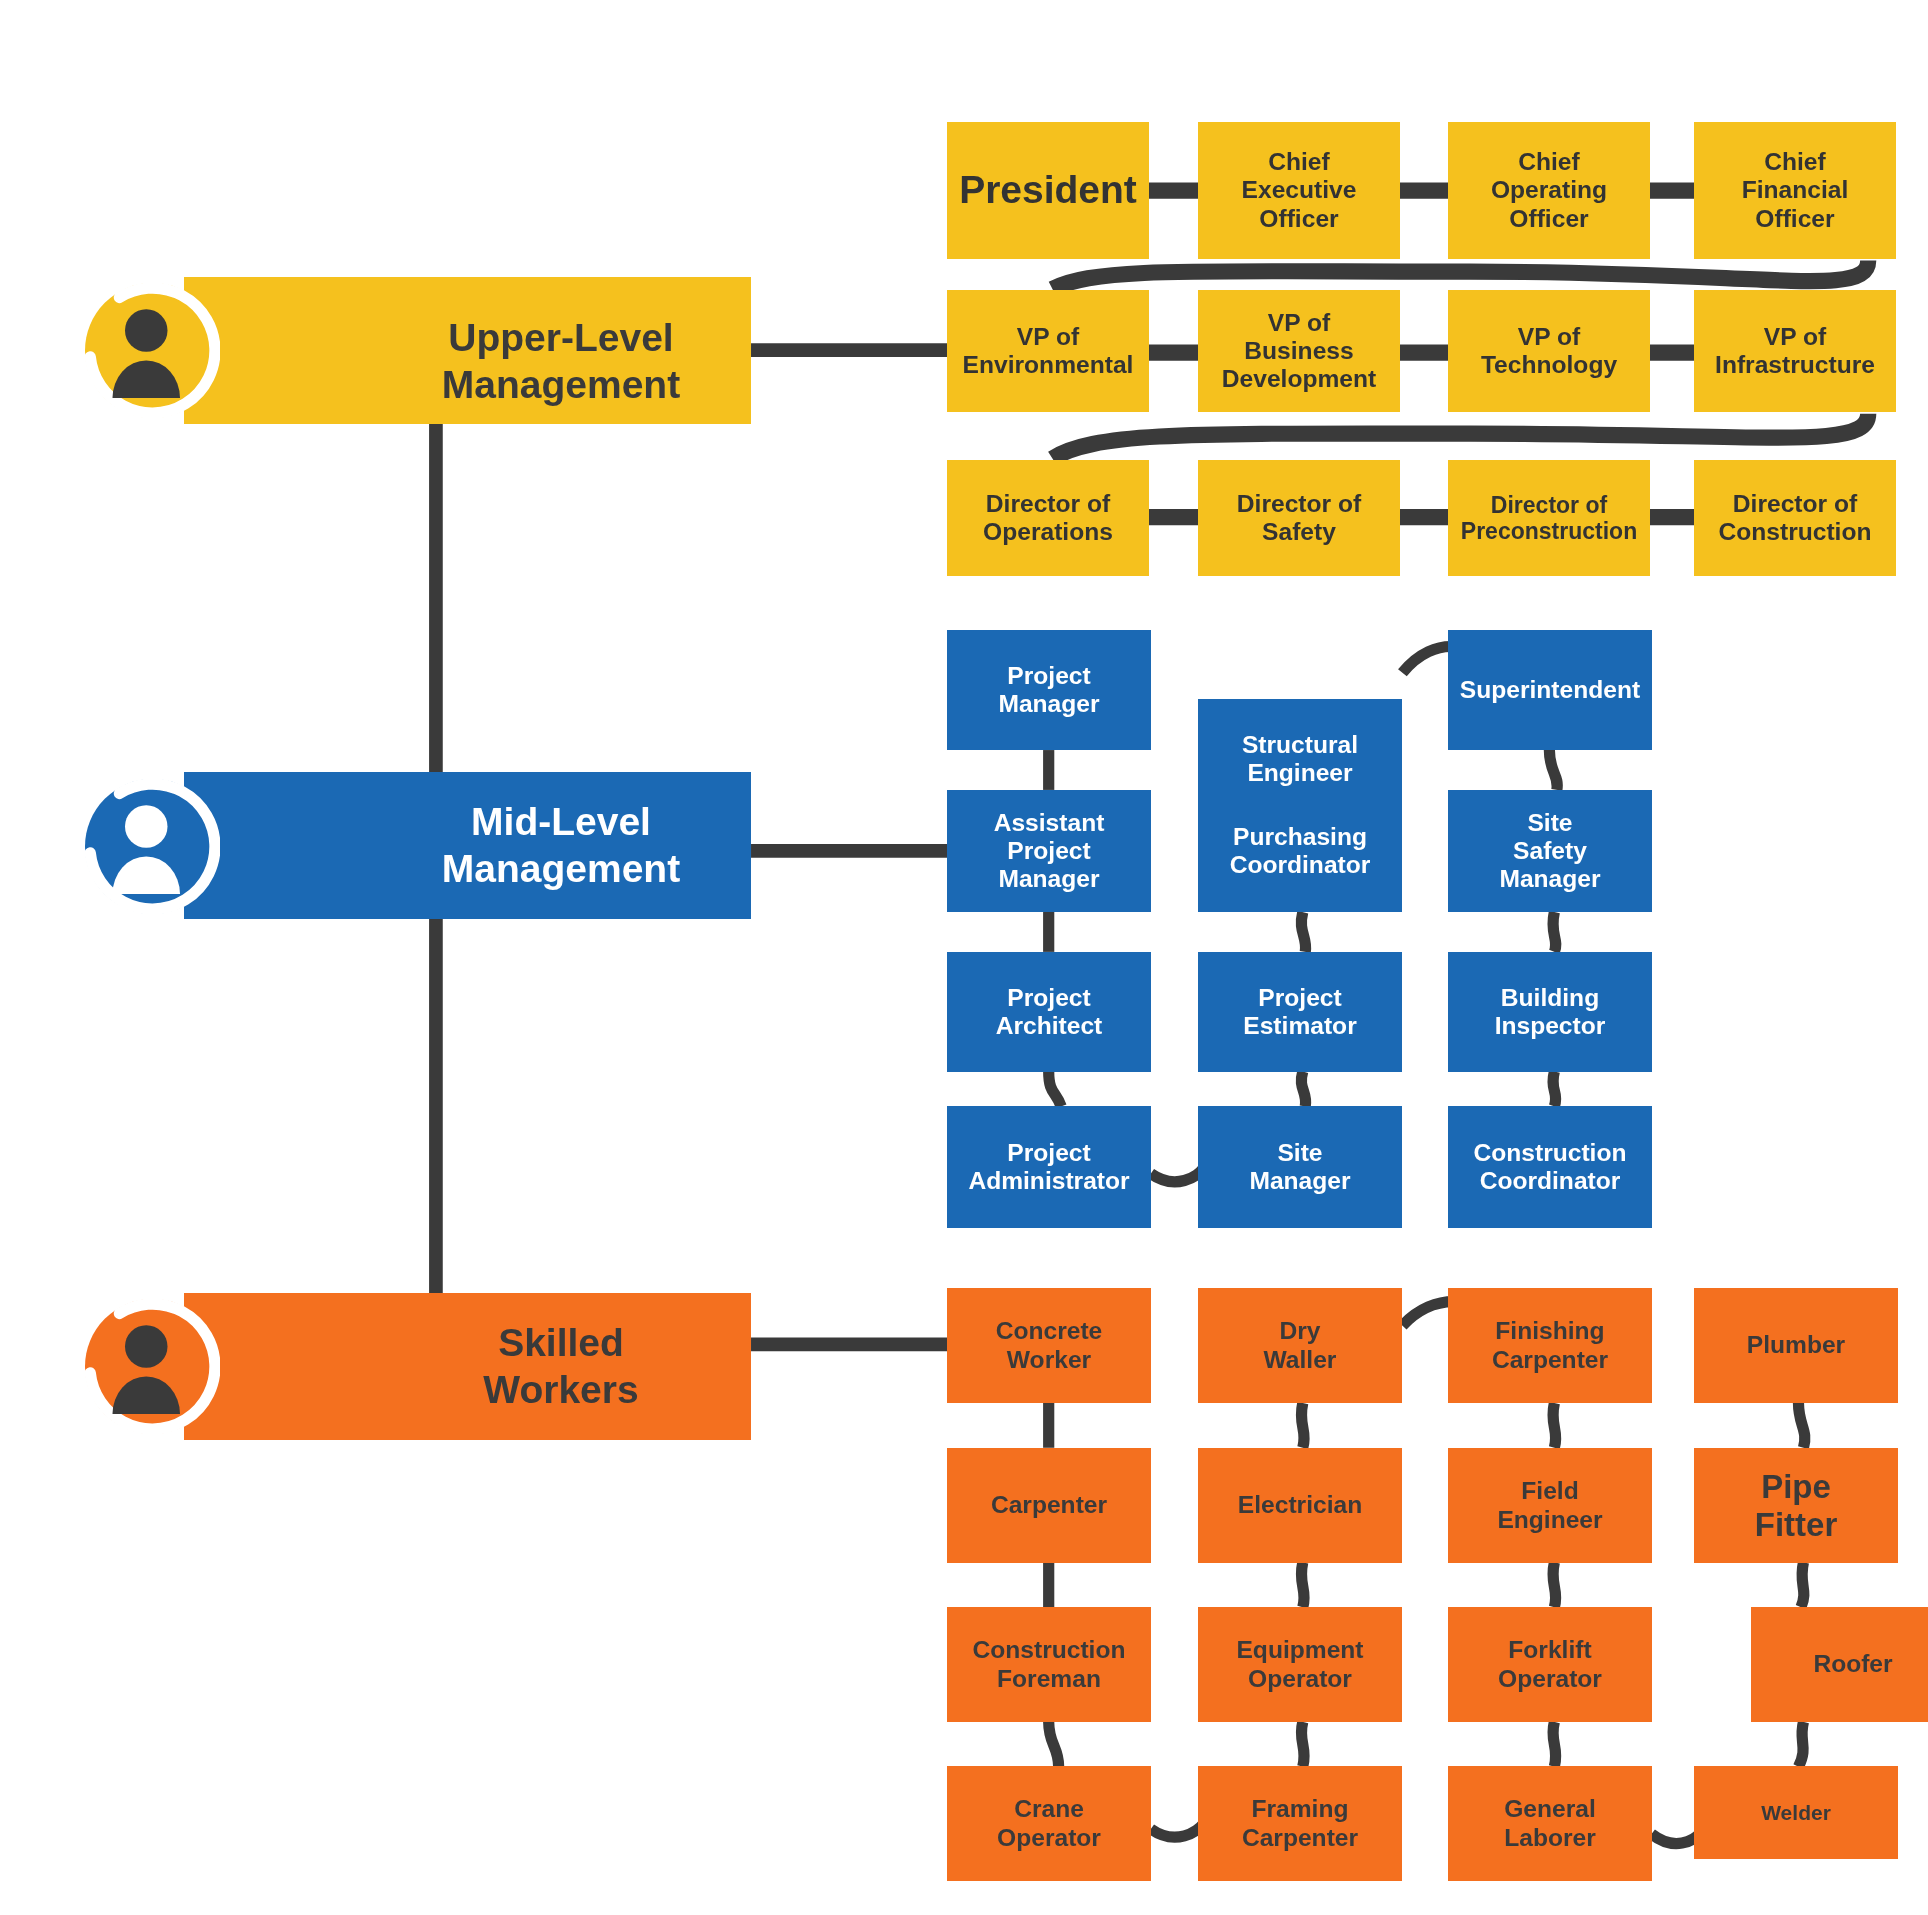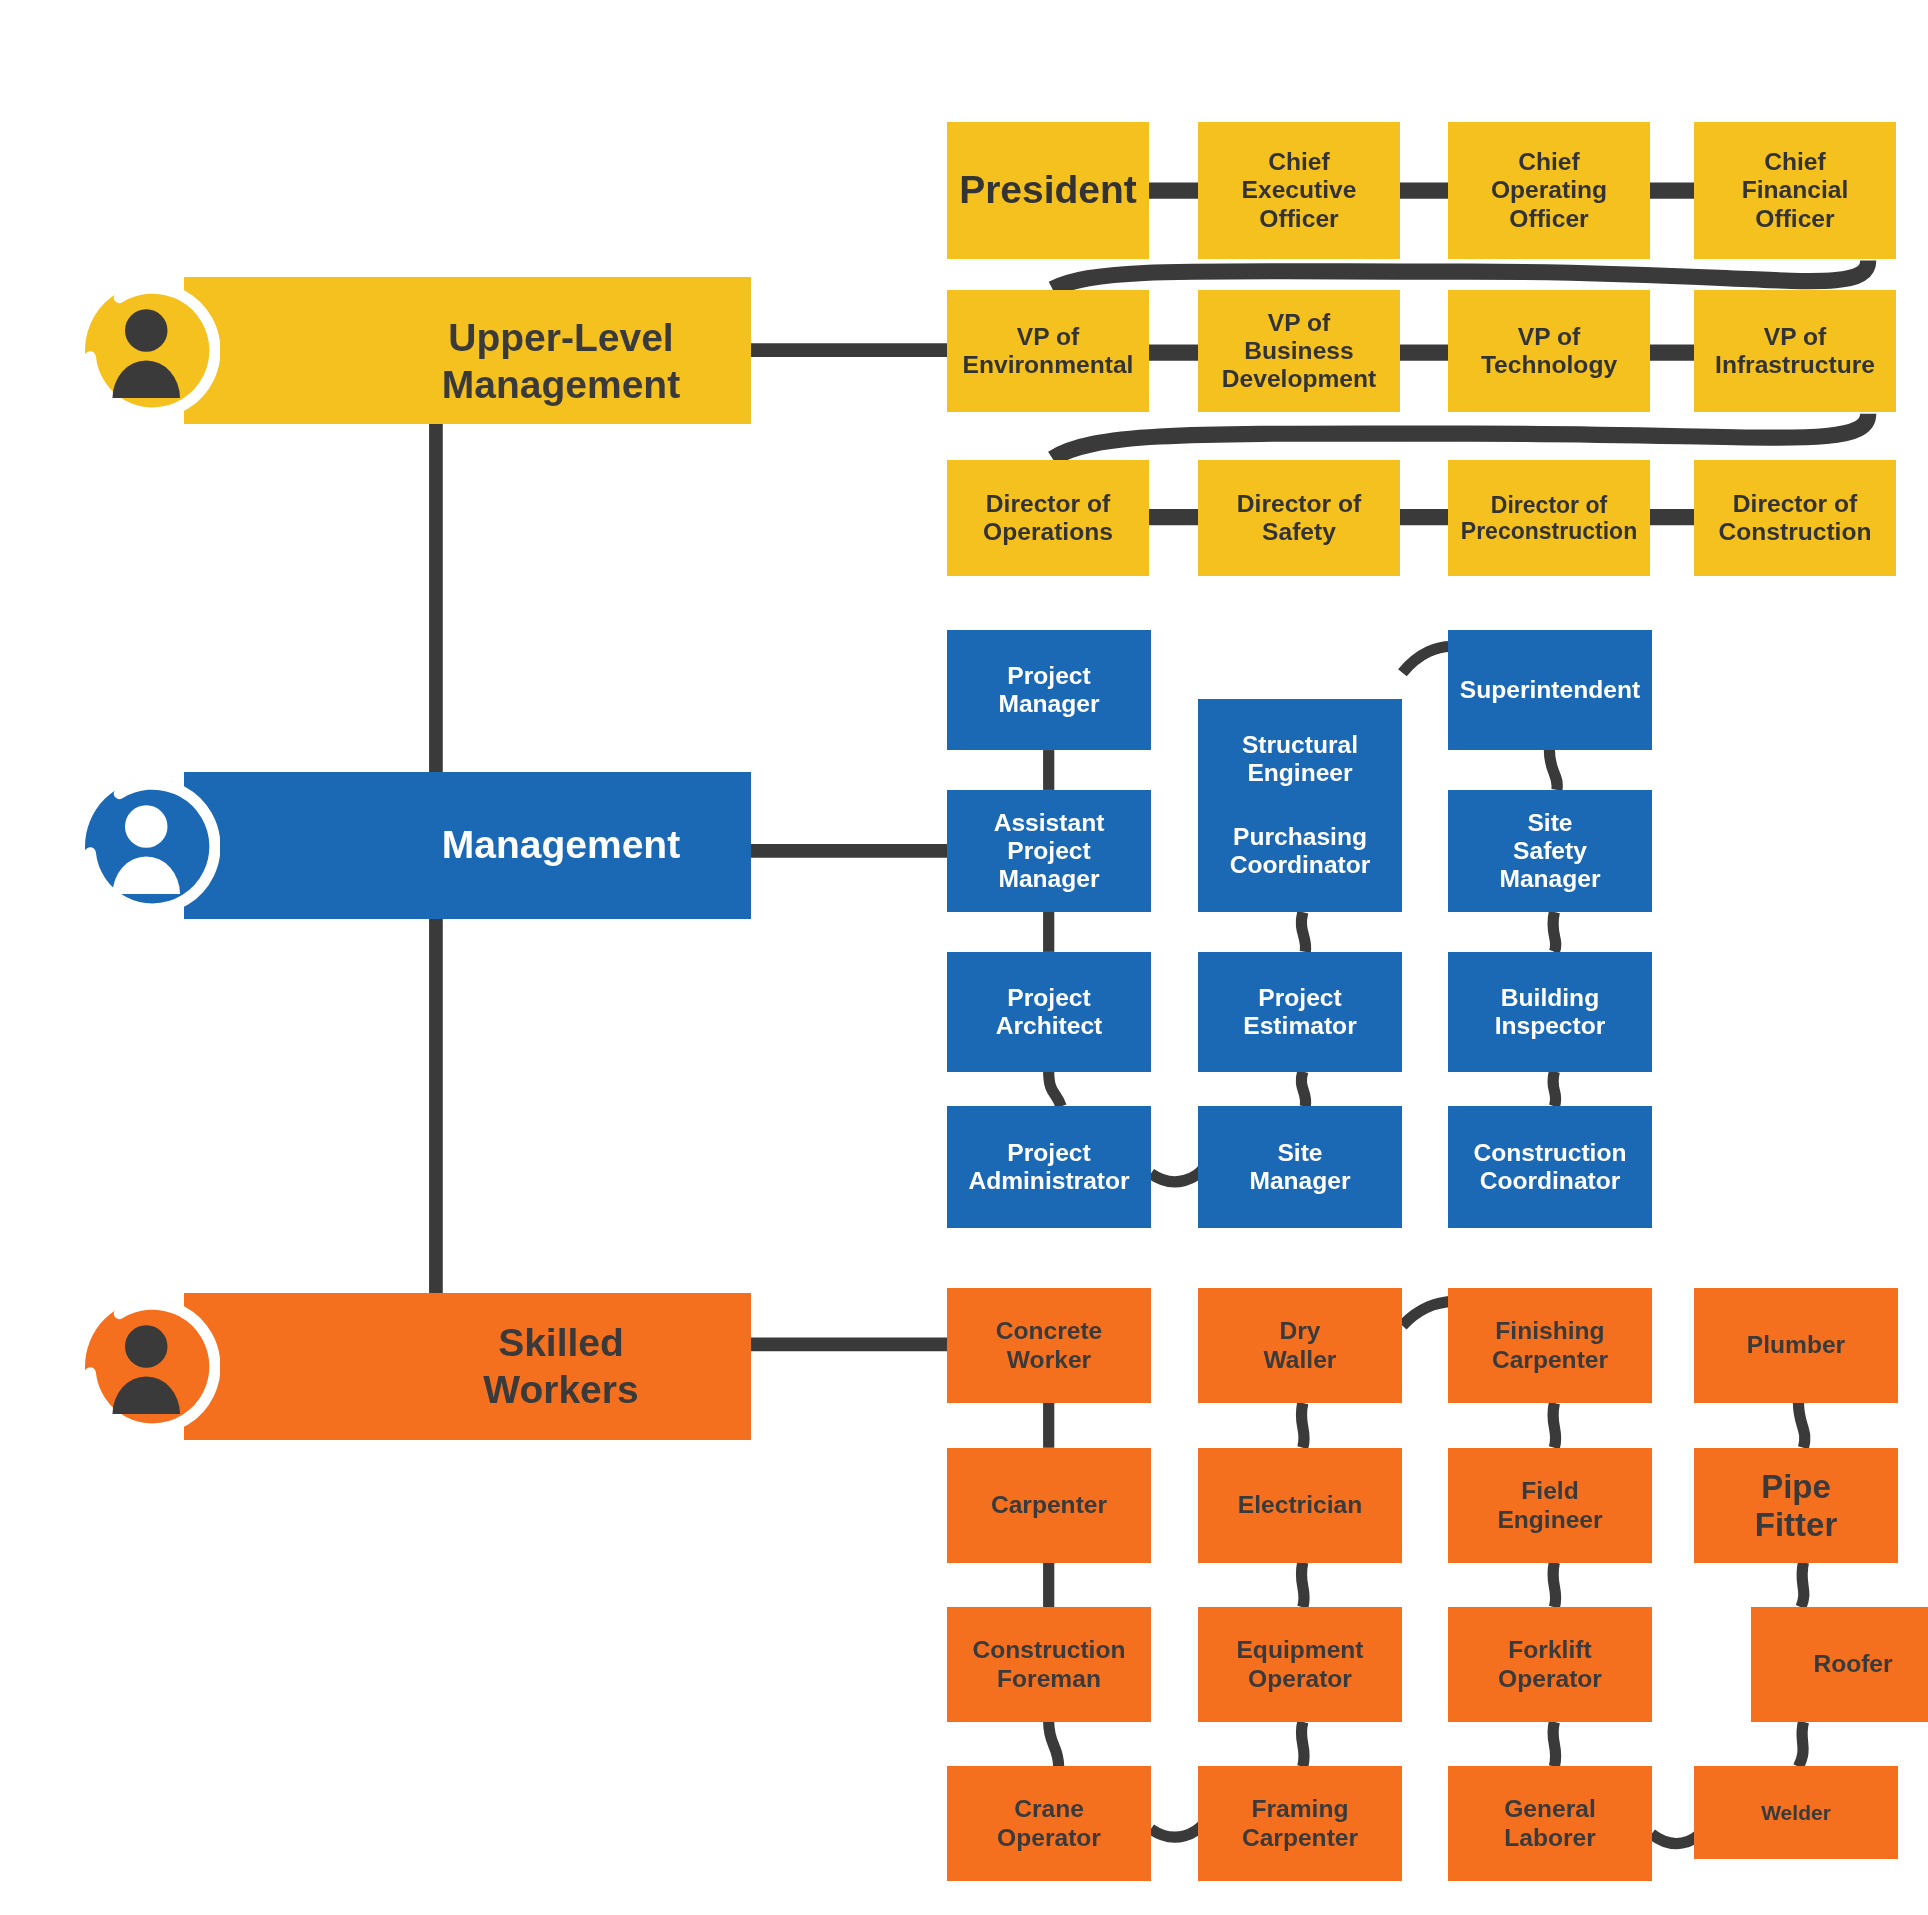--- a/index.html
+++ b/index.html
@@ -105,20 +105,21 @@
 
   <div class="banner b-yellow" style="left: 184px; top: 277px; width: 567px; height: 147px;">
     <div class="banner-text" style="font-size: 39px; padding-left: 187px; margin-top: 22px;">
       <div>Upper-Level</div>
       <div>Management</div>
     </div>
   </div>
 
   <div class="banner b-blue" style="left: 184px; top: 772px; width: 567px; height: 147px;">
     <div class="banner-text" style="font-size: 39px; padding-left: 187px;">
+      <div>Mid-Level</div>
       <div>Management</div>
     </div>
   </div>
 
   <div class="banner b-orange" style="left: 184px; top: 1293px; width: 567px; height: 147px;">
     <div class="banner-text" style="font-size: 39px; padding-left: 187px;">
       <div>Skilled</div>
       <div>Workers</div>
     </div>
   </div>

